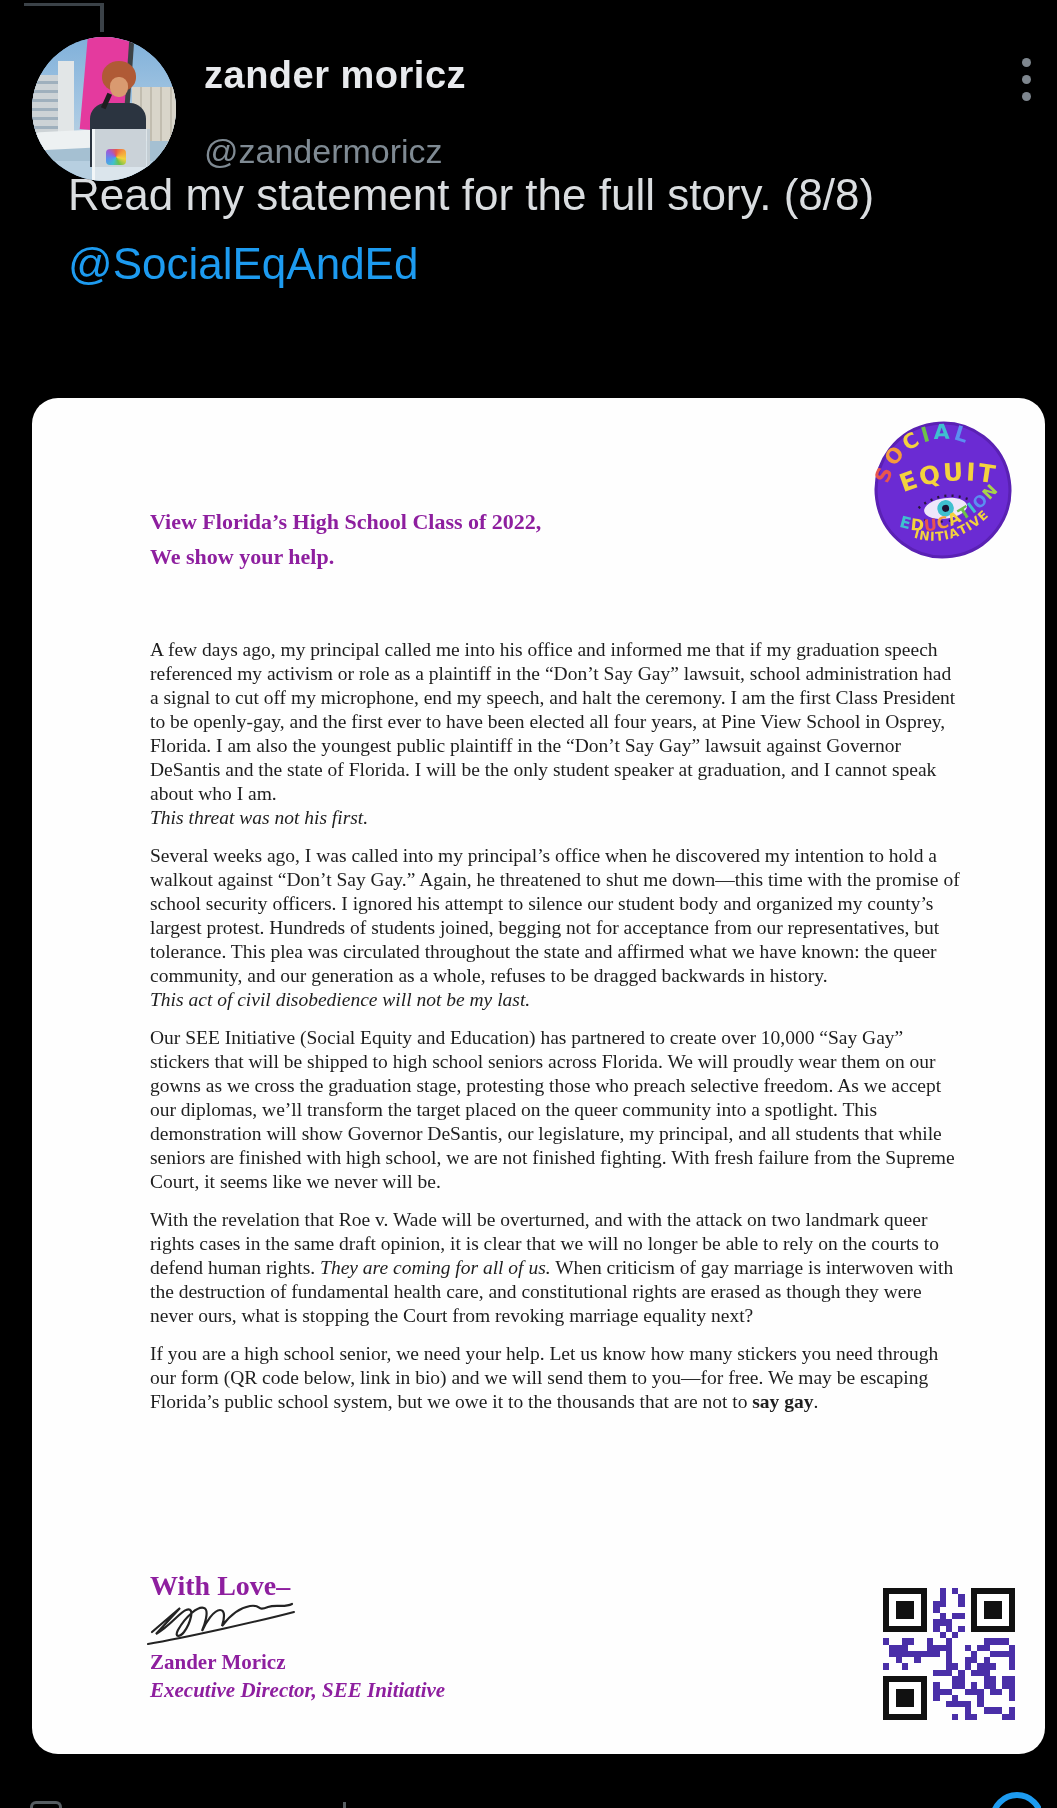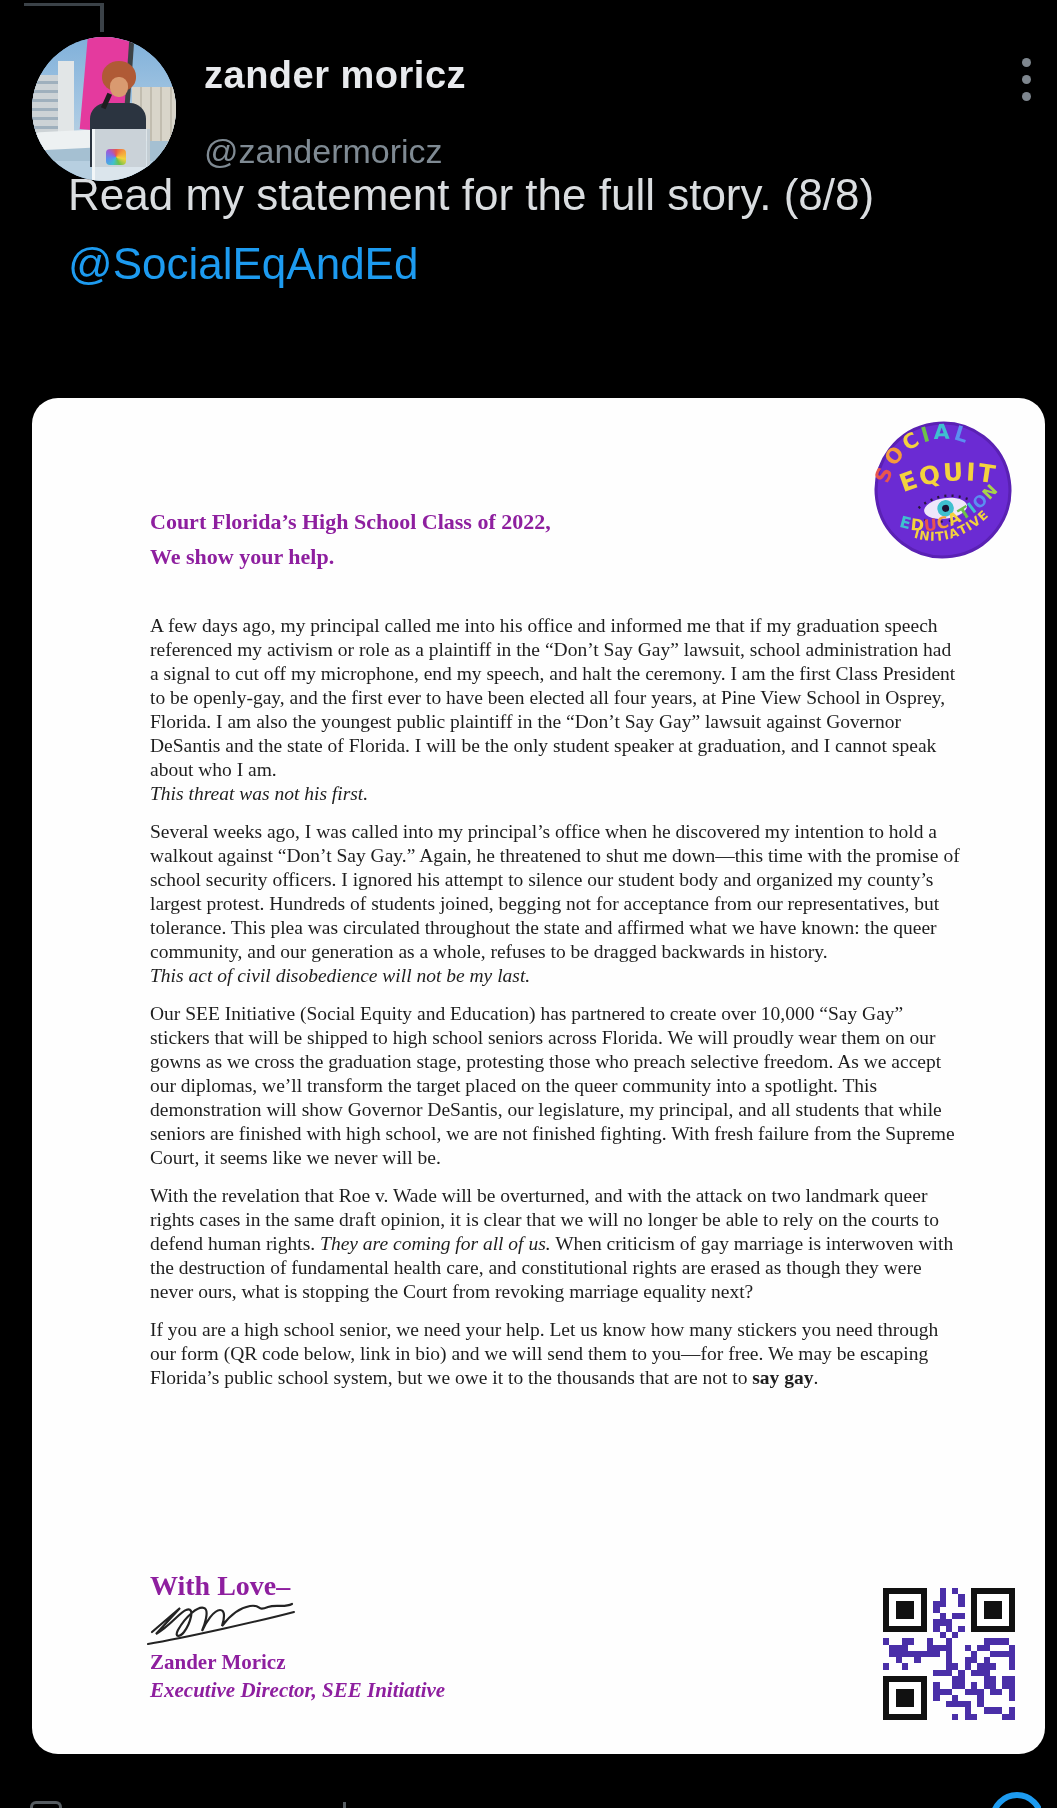--- a/index.html
+++ b/index.html
@@ -36,21 +36,21 @@
   .kebab i{display:block;width:9px;height:9px;border-radius:50%;background:#7e868e;margin:0 auto 8px;}
   .tweet-text{left:25px;top:160px;width:958px;font-size:44px;line-height:69px;color:#dadde0;margin-left:43px;}
   .tweet-link{color:#1d9bf0;text-decoration:none;cursor:pointer;}
 
   
   .letter-card{left:32px;top:398px;width:1013px;height:1356px;background:#fefefe;border-radius:26px;overflow:hidden;}
   .letter-inner{position:absolute;left:118px;top:106px;width:814px;
       font-family:"Liberation Serif",serif;color:#1e1e1e;}
   .salutation{font-weight:bold;color:#8e1f9f;font-size:22px;line-height:35px;}
   .lp{font-size:19.5px;line-height:24px;margin:0 0 14px 0;text-align:left;}
-  .lp:first-of-type{margin-top:40px;}
+  .lp:first-of-type{margin-top:64px;}
   .seg-n{font-style:normal;}
   .seg-i{font-style:italic;margin-top:36px;}
   .seg-ib{font-style:italic;display:block;}
   .seg-b{font-weight:bold;}
   .closing{position:absolute;left:118px;top:1172px;font-family:"Liberation Serif",serif;
       font-weight:bold;color:#8e1f9f;font-size:28px;}
   .sig-svg{position:absolute;left:112px;top:1198px;}
   .sig-name{position:absolute;left:118px;top:1252px;font-family:"Liberation Serif",serif;
       font-weight:bold;color:#8e1f9f;font-size:21px;}
   .sig-title{position:absolute;left:118px;top:1280px;font-family:"Liberation Serif",serif;
@@ -95,21 +95,21 @@
     <i></i>
     <i></i>
   </div>
 
 <div class="abs tweet-text"><span>Read my statement for the full story. (8/8) </span><span class="tweet-link">@SocialEqAndEd</span></div>
 
 <div class="abs letter-card">
 
   <div class="letter-inner">
     <div class="salutation">
-      <div>Court Florida’s High School Class of 2022,</div>
+      <div>View Florida’s High School Class of 2022,</div>
       <div>We show your help.</div>
     </div>
     <div>
         <p class="lp"><span class="seg-n">A few days ago, my principal called me into his office and informed me that if my graduation speech referenced my activism or role as a plaintiff in the “Don’t Say Gay” lawsuit, school administration had a signal to cut off my microphone, end my speech, and halt the ceremony. I am the first Class President to be openly-gay, and the first ever to have been elected all four years, at Pine View School in Osprey, Florida. I am also the youngest public plaintiff in the “Don’t Say Gay” lawsuit against Governor DeSantis and the state of Florida. I will be the only student speaker at graduation, and I cannot speak about who I am.</span><span class="seg-ib">This threat was not his first.</span></p>
         <p class="lp"><span class="seg-n">Several weeks ago, I was called into my principal’s office when he discovered my intention to hold a walkout against “Don’t Say Gay.” Again, he threatened to shut me down—this time with the promise of school security officers. I ignored his attempt to silence our student body and organized my county’s largest protest. Hundreds of students joined, begging not for acceptance from our representatives, but tolerance. This plea was circulated throughout the state and affirmed what we have known: the queer community, and our generation as a whole, refuses to be dragged backwards in history.</span><span class="seg-ib">This act of civil disobedience will not be my last.</span></p>
         <p class="lp"><span class="seg-n">Our SEE Initiative (Social Equity and Education) has partnered to create over 10,000 “Say Gay” stickers that will be shipped to high school seniors across Florida. We will proudly wear them on our gowns as we cross the graduation stage, protesting those who preach selective freedom. As we accept our diplomas, we’ll transform the target placed on the queer community into a spotlight. This demonstration will show Governor DeSantis, our legislature, my principal, and all students that while seniors are finished with high school, we are not finished fighting. With fresh failure from the Supreme Court, it seems like we never will be.</span></p>
         <p class="lp"><span class="seg-n">With the revelation that Roe v. Wade will be overturned, and with the attack on two landmark queer rights cases in the same draft opinion, it is clear that we will no longer be able to rely on the courts to defend human rights. </span><span class="seg-i">They are coming for all of us.</span><span class="seg-n"> When criticism of gay marriage is interwoven with the destruction of fundamental health care, and constitutional rights are erased as though they were never ours, what is stopping the Court from revoking marriage equality next?</span></p>
         <p class="lp"><span class="seg-n">If you are a high school senior, we need your help. Let us know how many stickers you need through our form (QR code below, link in bio) and we will send them to you—for free. We may be escaping Florida’s public school system, but we owe it to the thousands that are not to </span><span class="seg-b">say gay</span><span class="seg-n">.</span></p>
       </div>
   </div>

